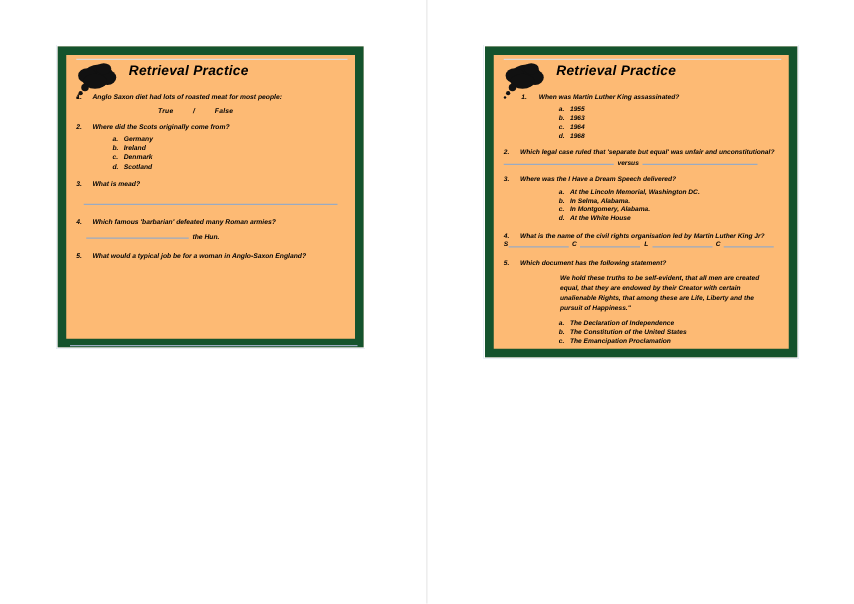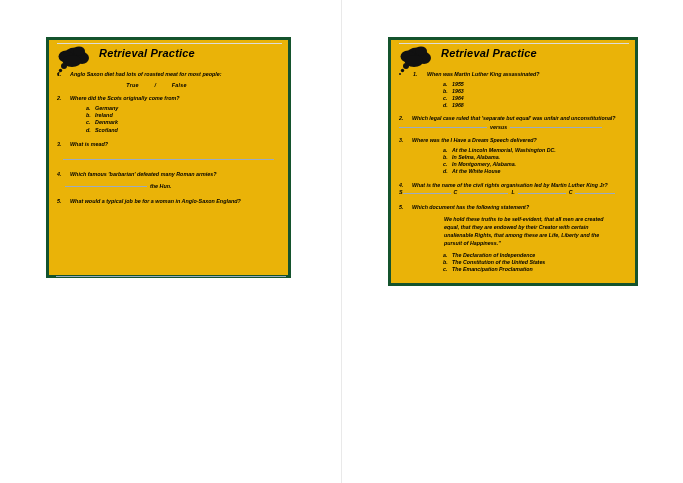--- a/index.html
+++ b/index.html
@@ -24,22 +24,22 @@
     left: 341px;
     width: 1px;
     height: 483px;
     background: #e9e9e9;
   }
 
   
   .sheet {
     position: absolute;
     box-sizing: border-box;
-    background: #eab308;
-    border: 3px solid #14532d;
+    background: #fdba74;
+    border: 7px solid #14532d;
     outline: 1px solid #ffffff;
     box-shadow: 0 0 0 1px #8aa9cf;
   }
   .sheet.left  { left: 46px;  top: 37px; width: 245px; height: 241px; }
   .sheet.right { left: 388px; top: 37px; width: 250px; height: 249px; }
 
   
   .sheet-header {
     position: relative;
     height: 30px;

